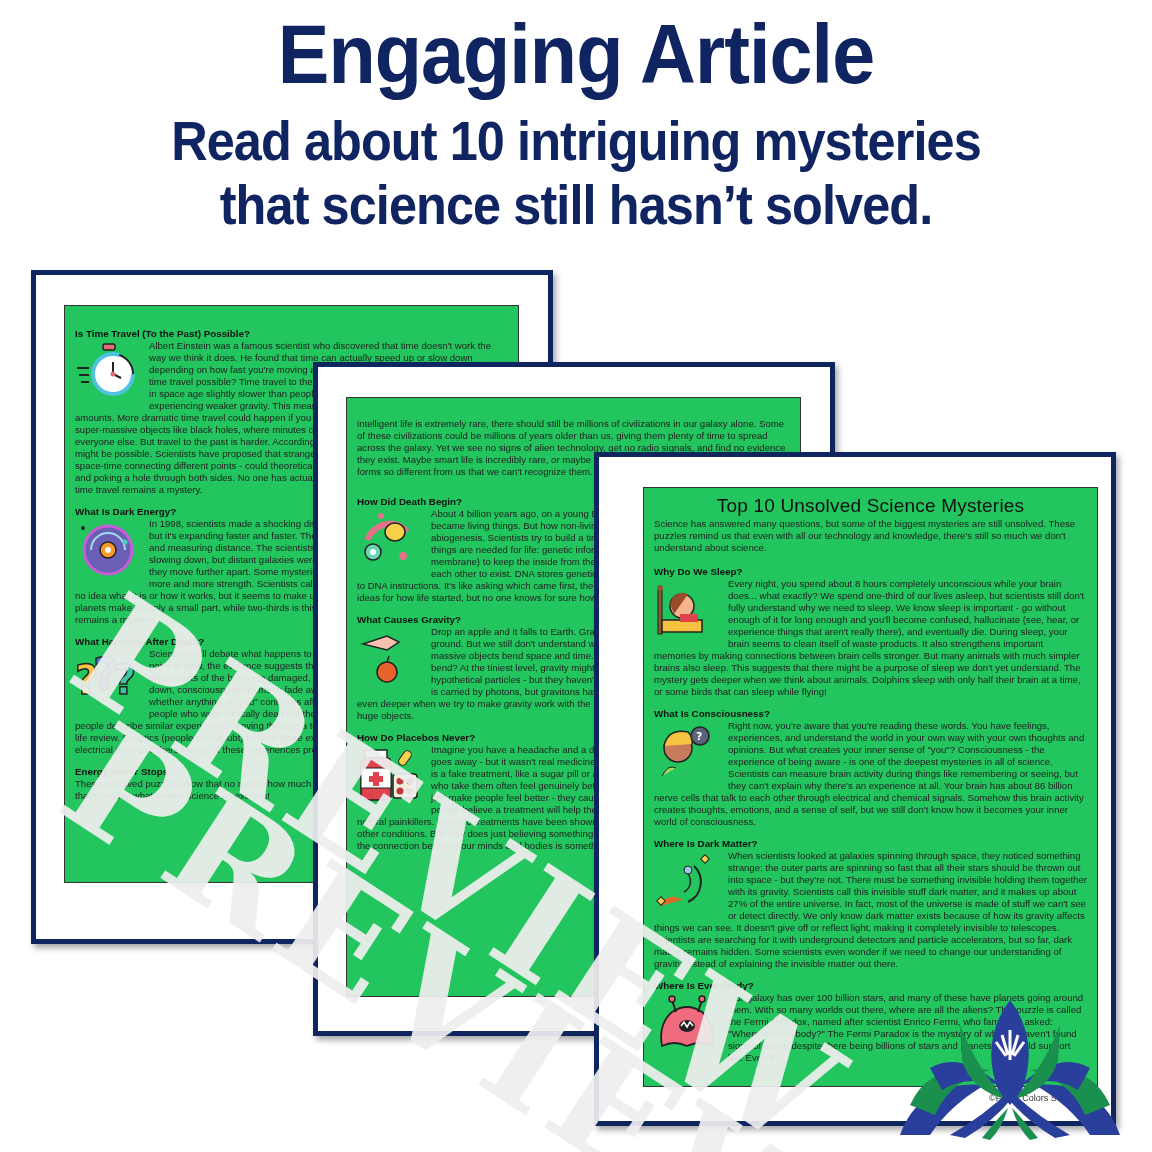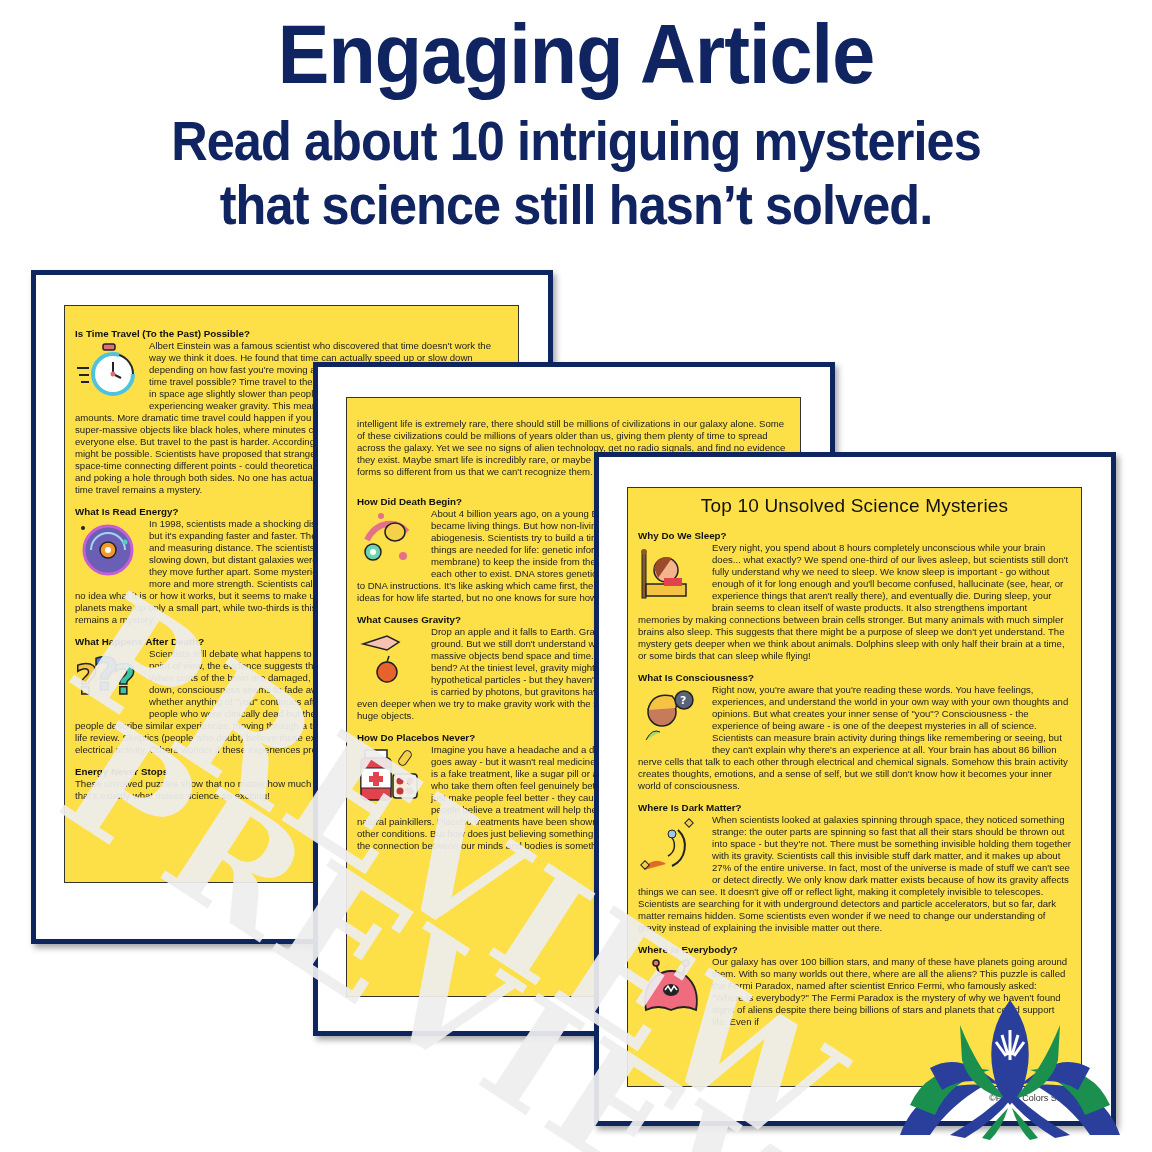--- a/index.html
+++ b/index.html
@@ -3,21 +3,21 @@
 <meta charset="utf-8">
 <style>
   html, body { margin:0; padding:0; }
   body { width:1152px; height:1152px; background:#ffffff; position:relative; overflow:hidden; font-family:"DejaVu Sans", sans-serif; }
   .hero { position:absolute; left:0; top:0; width:1152px; text-align:center; color:#0f2460; font-family:"Liberation Sans", sans-serif; font-weight:bold; }
   .hero .title { position:absolute; left:0; width:100%; top:6px; font-size:84px; letter-spacing:-1px; transform:scaleX(0.92); }
   .hero .sub1 { position:absolute; left:0; width:100%; top:108px; font-size:56px; letter-spacing:-1px; transform:scaleX(0.9); }
   .hero .sub2 { position:absolute; left:0; width:100%; top:172px; font-size:56px; letter-spacing:-1px; transform:scaleX(0.9); }
 
   .sheet { position:absolute; background:#fff; border:5px solid #0e2560; box-shadow:3px 4px 6px rgba(0,0,0,0.35); }
-  .inner { position:absolute; border:1.5px solid #333; background:#fde047; font-family:"Liberation Sans", sans-serif; font-size:9.6px; line-height:12px; color:#222; overflow:hidden; }
+  .inner { position:absolute; border:1.5px solid #333; background:#22c55e; font-family:"Liberation Sans", sans-serif; font-size:9.6px; line-height:12px; color:#222; overflow:hidden; }
   .inner p { margin:0; }
   .sec-h { font-weight:bold; color:#111; font-size:9.8px; margin-top:0; }
   .ico { float:left; width:66px; height:58px; margin:2px 8px 2px 0; }
   .para { text-align:left; }
   .page-title { font-size:19px; text-align:center; color:#111; margin:10px 0 6px 0; letter-spacing:0.2px; }
 
   .watermark { position:absolute; font-family:"DejaVu Serif", serif; font-weight:bold; color:rgba(238,238,238,0.93); font-size:150px; letter-spacing:8px; white-space:nowrap; pointer-events:none; }
   .logo { position:absolute; left:890px; top:990px; width:240px; height:150px; }
   .copyright { position:absolute; left:988px; top:1092px; font-family:"Liberation Sans", sans-serif; font-size:9px; color:#333; }
 </style>
@@ -44,21 +44,21 @@
         <circle cx="38" cy="32" r="2.5" fill="#e46b7a"></circle>
         <line x1="2" y1="26" x2="14" y2="26" stroke="#222" stroke-width="2"></line>
         <line x1="4" y1="33" x2="14" y2="33" stroke="#222" stroke-width="2"></line>
         <line x1="6" y1="40" x2="14" y2="40" stroke="#222" stroke-width="2"></line>
       </svg>
       <p class="para">Albert Einstein was a famous scientist who discovered that time doesn't work the way we think it does. He found that time can actually speed up or slow down depending on how fast you're moving and how strong gravity is around you. So, is time travel possible? Time travel to the future has already been proven. Astronauts in space age slightly slower than people on Earth because they're moving fast and experiencing weaker gravity. This means they travel into the future, just by tiny amounts. More dramatic time travel could happen if you move close to the speed of light or get near super-massive objects like black holes, where minutes could pass for you while years go by for everyone else. But travel to the past is harder. According to Einstein's equations, backward time travel might be possible. Scientists have proposed that strange tunnels called wormholes - tunnels through space-time connecting different points - could theoretically allow it. Imagine folding a piece of paper and poking a hole through both sides. No one has actually found a wormhole, and the possibility of time travel remains a mystery.</p>
     </div>
     <div style="height:10px"></div>
 
     <div>
-      <p class="sec-h">What Is Read Energy?</p>
+      <p class="sec-h">What Is Dark Energy?</p>
       <svg class="ico" viewBox="0 0 66 58">
         <circle cx="33" cy="30" r="24" fill="#6a5fb5" stroke="#222" stroke-width="1.5"></circle>
         <circle cx="33" cy="30" r="24" fill="none" stroke="#c65fd6" stroke-width="3"></circle>
         <path d="M16 30 A17 17 0 0 1 50 30" fill="none" stroke="#9fd7f0" stroke-width="2"></path>
         <circle cx="33" cy="30" r="8" fill="#f59a2a" stroke="#222" stroke-width="1.5"></circle>
         <circle cx="33" cy="30" r="3" fill="#fff"></circle>
         <circle cx="50" cy="22" r="2.5" fill="#4fd0c0"></circle>
         <circle cx="8" cy="8" r="2" fill="#222"></circle>
       </svg>
       <p class="para">In 1998, scientists made a shocking discovery: the universe isn't only getting bigger, but it's expanding faster and faster. They figured this out by studying exploding stars and measuring distance. The scientists expected that the expansion should be slowing down, but distant galaxies were speeding away faster than nearby ones as they move further apart. Some mysterious force is pushing all the galaxies apart with more and more strength. Scientists call this mysterious force dark energy. We have no idea what it is or how it works, but it seems to make up most of the universe. All the stars and planets make up only a small part, while two-thirds is this invisible dark energy. What it really is remains a mystery.</p>
@@ -123,22 +123,23 @@
         <circle cx="43" cy="45" r="3.5" fill="#c0393f"></circle>
         <circle cx="53" cy="45" r="3.5" fill="#c0393f"></circle>
         <rect x="44" y="4" width="8" height="16" rx="4" fill="#f5d14a" stroke="#222" stroke-width="1" transform="rotate(35 48 12)"></rect>
       </svg>
       <p class="para">Imagine you have a headache and a doctor gives you medicine. Your headache goes away - but it wasn't real medicine. This is called the placebo effect. A placebo is a fake treatment, like a sugar pill or a shot of salt water. Yet somehow, patients who take them often feel genuinely better. What's really weird is that placebos don't just make people feel better - they cause real physical changes in the body. When people believe a treatment will help them, brain scans show their brains start making natural painkillers. Placebo treatments have been shown to lower blood pressure, and help with many other conditions. But how does just believing something will help actually make it work? This suggests the connection between our minds and bodies is something we don't fully understand.</p>
     </div>
   </div>
 </div>
 
 <div class="sheet" style="left:594px; top:452px; width:512px; height:664px;">
-  <div class="inner" style="left:28px; top:30px; width:455px; height:600px; padding:2px 10px 8px 10px; box-sizing:border-box;">
+  <div class="inner" style="left:44px; top:30px; width:455px; height:600px; padding:2px 10px 8px 10px; box-sizing:border-box;">
     <div class="page-title">Top 10 Unsolved Science Mysteries</div>
+    <p class="para">Science has answered many questions, but some of the biggest mysteries are still unsolved. These puzzles remind us that even with all our technology and knowledge, there's still so much we don't understand about science.</p>
     <div style="height:12px"></div>
     <div>
       <p class="sec-h">Why Do We Sleep?</p>
       <svg class="ico" viewBox="0 0 66 58">
         <rect x="4" y="10" width="4" height="44" fill="#8a5a2c" stroke="#222" stroke-width="1"></rect>
         <circle cx="6" cy="8" r="3" fill="#8a5a2c"></circle>
         <rect x="8" y="40" width="40" height="12" fill="#f5c242" stroke="#222" stroke-width="1.5"></rect>
         <circle cx="28" cy="26" r="12" fill="#f4b48c" stroke="#222" stroke-width="1.5"></circle>
         <path d="M16 24 Q20 10 34 14 L20 34 Z" fill="#9b4a2a"></path>
         <rect x="26" y="34" width="18" height="8" fill="#e0434d"></rect>

